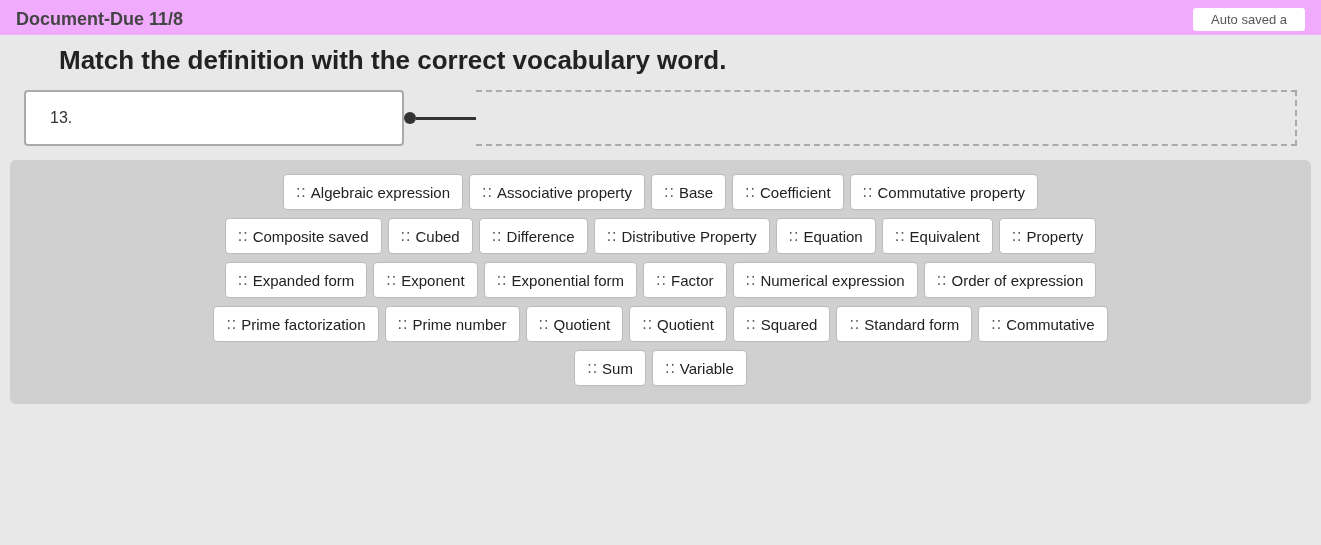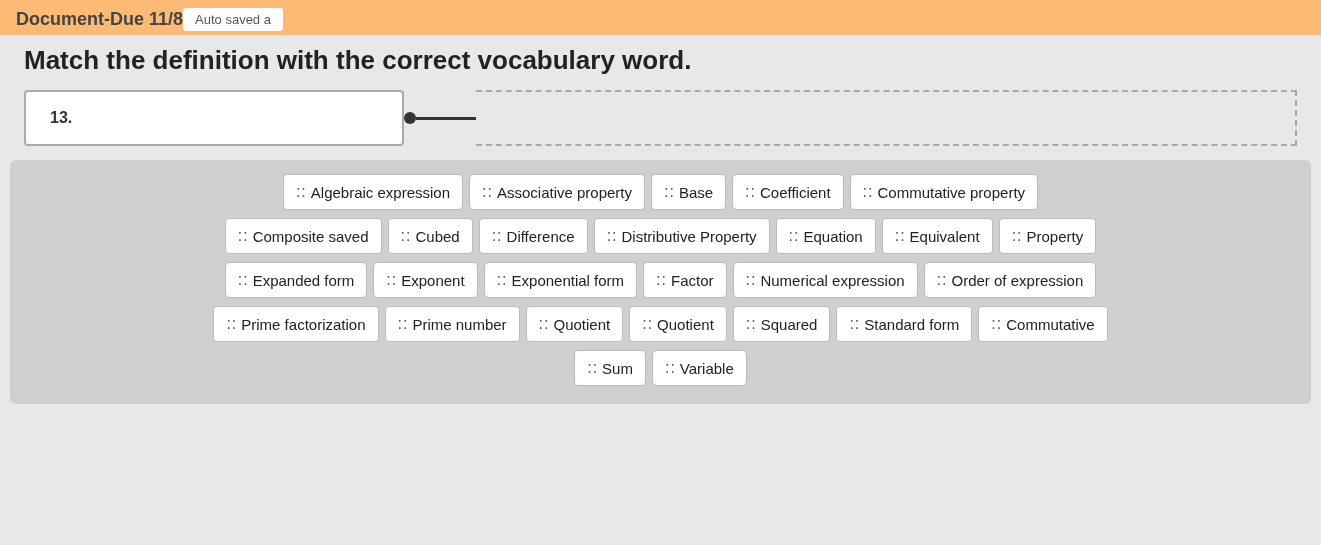--- a/index.html
+++ b/index.html
@@ -6,37 +6,39 @@
     body {
       font-family: Arial, sans-serif;
       background: #e8e8e8;
       min-height: 545px;
       width: 1321px;
       overflow: hidden;
       position: relative;
     }
     .top-bar {
       display: flex;
+      justify-content: space-between;
       align-items: center;
       padding: 8px 16px 4px;
-      background: #fdba74;
+      background: #f0abfc;
     }
     .auto-saved {
       font-size: 13px;
       color: #555;
       background: #fff;
-      padding: 4px 12px;
+      padding: 4px 18px;
       border-radius: 3px;
     }
     .instruction {
       font-size: 26px;
       font-weight: bold;
       color: #222;
       padding: 10px 24px 14px;
       background: #e8e8e8;
+      margin-left: 35px;
     }
     .question-area {
       display: flex;
       align-items: stretch;
       padding: 0 24px;
       gap: 0;
       margin-bottom: 14px;
     }
     .question-box {
       background: #fff;
@@ -100,21 +102,21 @@
 
 <div class="top-bar">
   <span style="font-size:18px;color:#444;font-weight:bold;">Document-Due 11/8</span>
   <span class="auto-saved">Auto saved a</span>
 </div>
 
 <div class="instruction">Match the definition with the correct vocabulary word.</div>
 
 <div class="question-area">
   <div class="question-box">
-    <span style="font-weight:bold;margin-right:8px;">13.</span>
+    <span style="font-weight:normal;margin-right:8px;">13.</span>
   </div>
   <div style="display:flex;align-items:center;position:relative;">
     <div style="width:12px;height:12px;background:#333;border-radius:50%;position:relative;z-index:2;"></div>
     <div style="width:60px;height:3px;background:#333;"></div>
   </div>
   <div class="answer-target"></div>
 </div>
 
 <div class="vocab-area">
   <div class="vocab-row" id="row-0">

